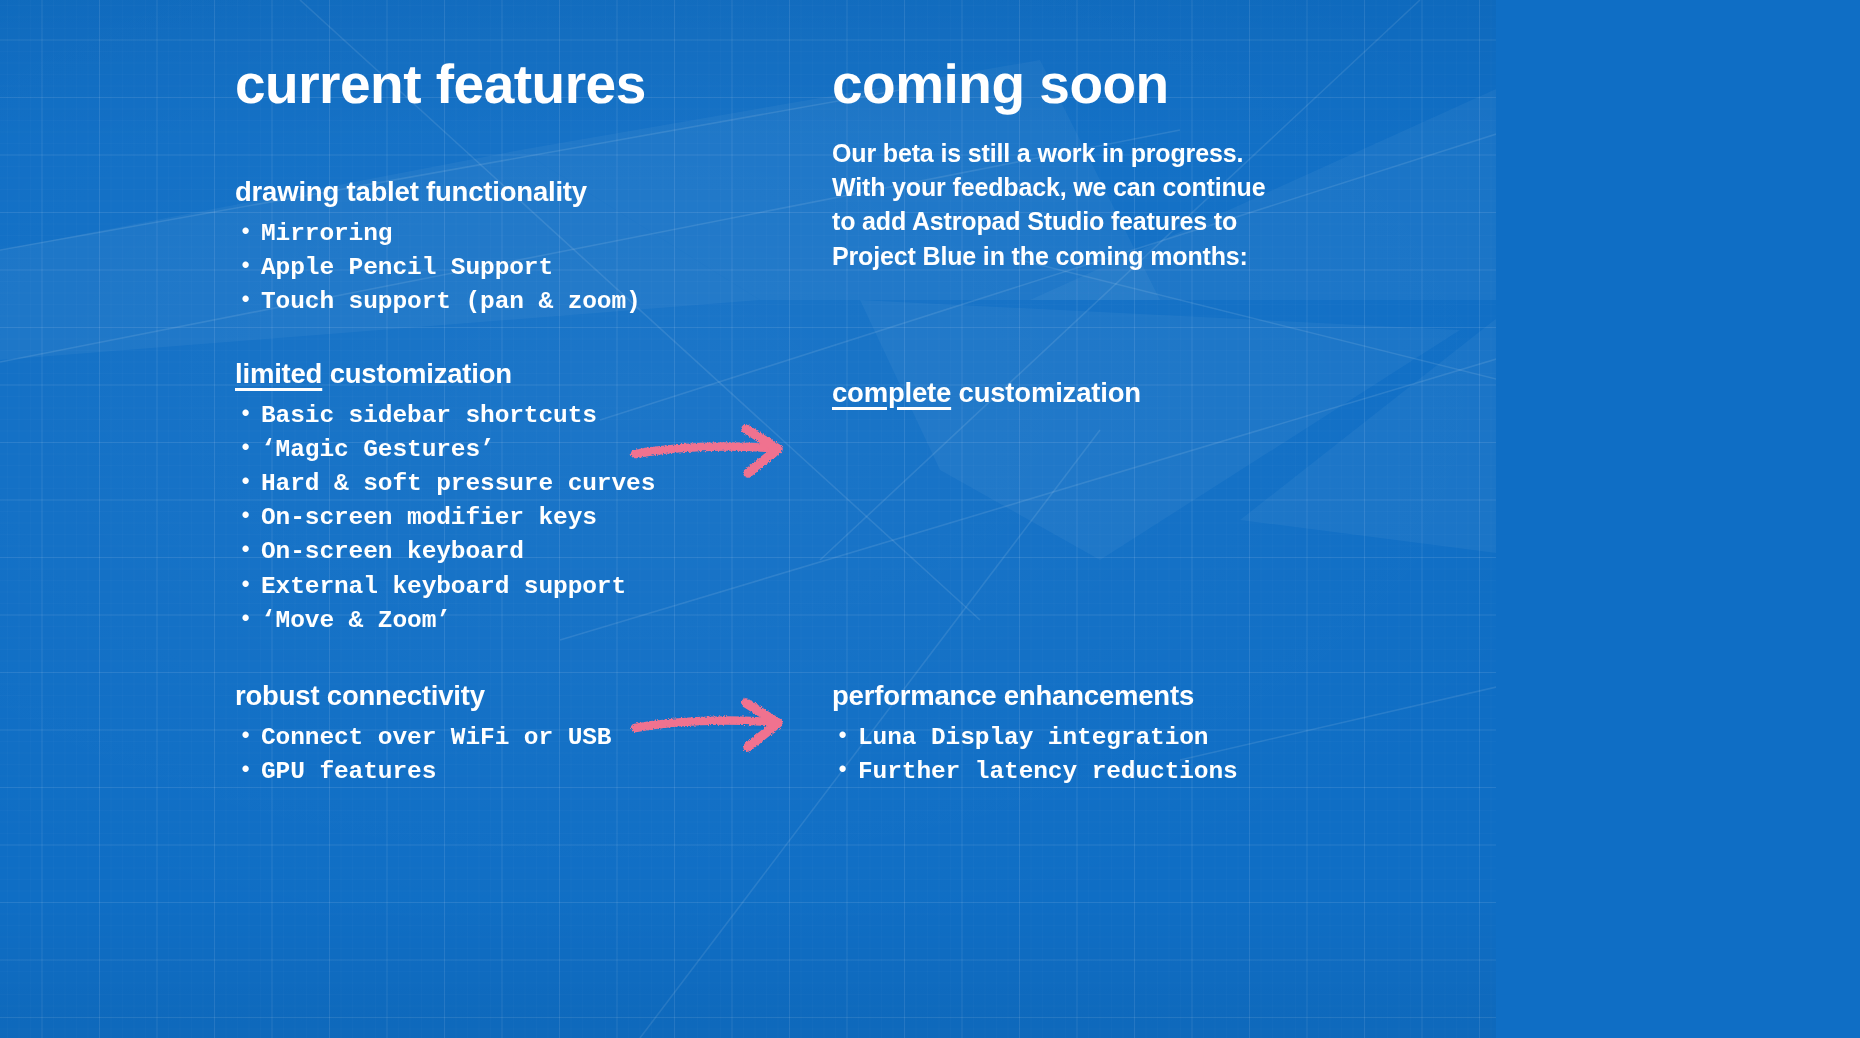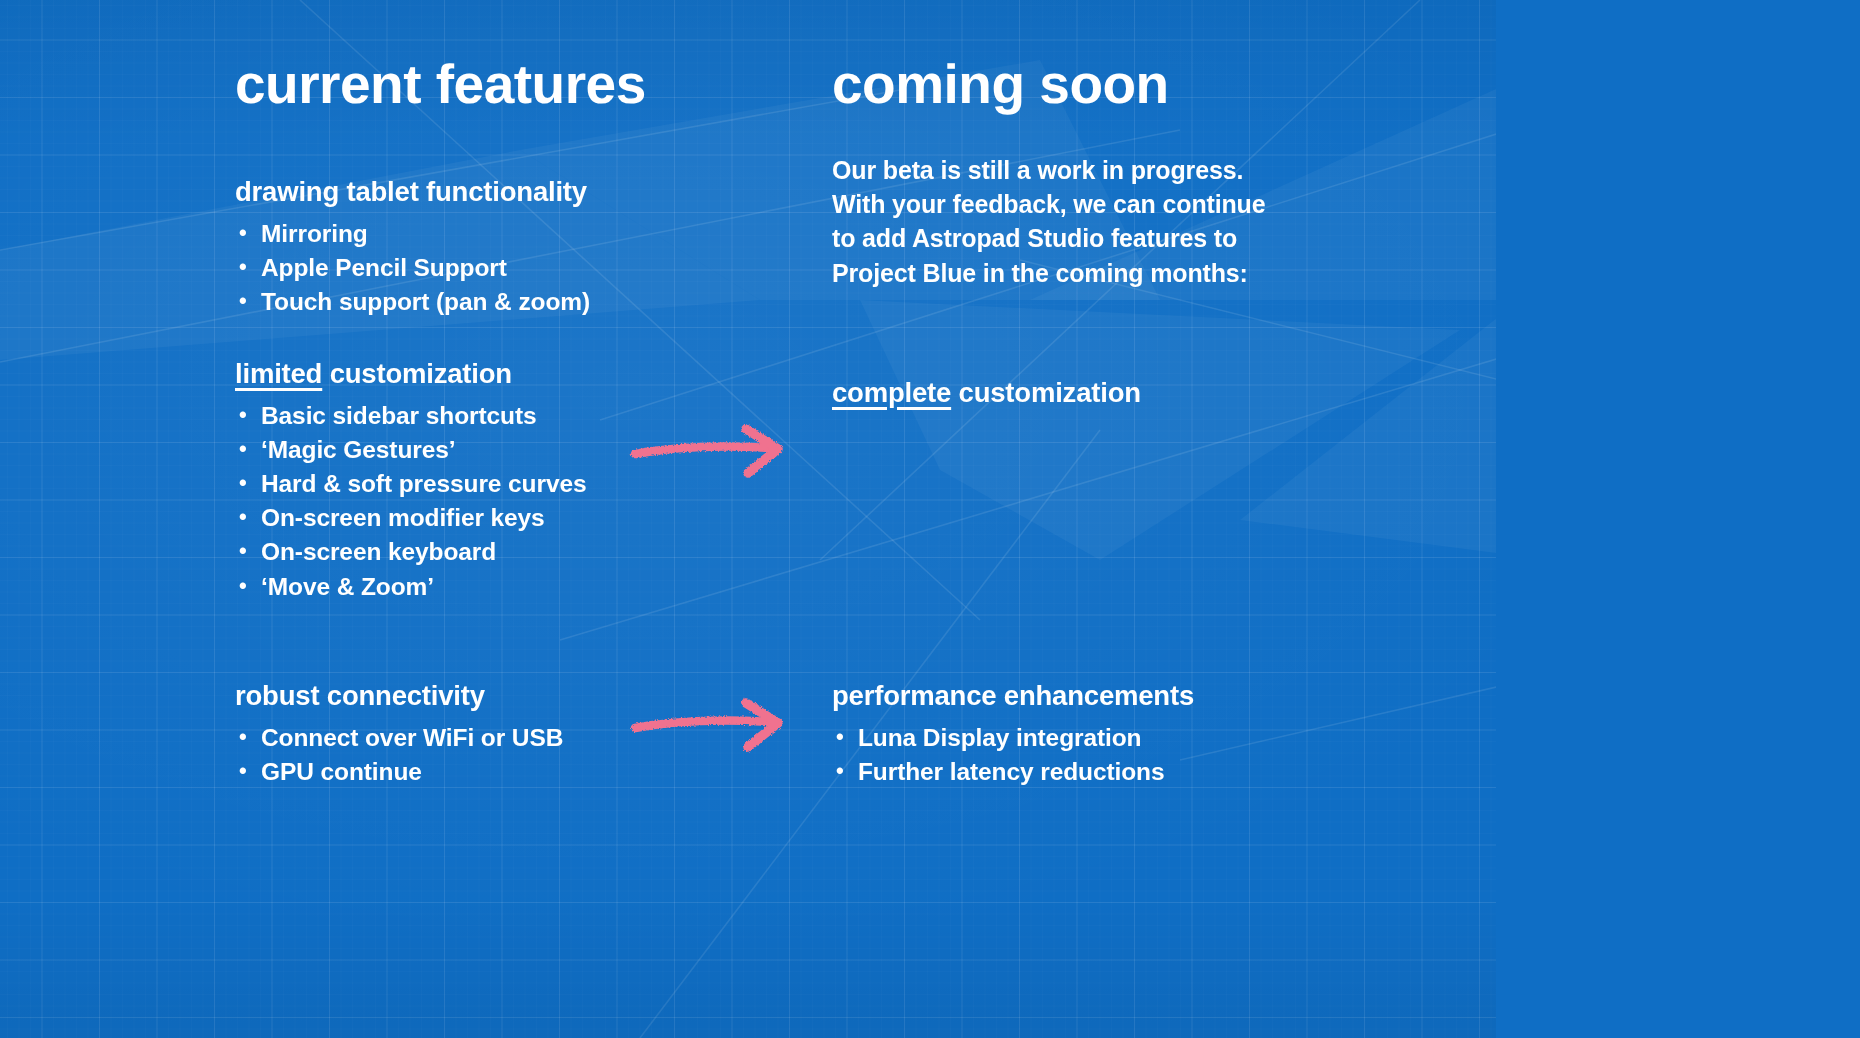--- a/index.html
+++ b/index.html
@@ -114,21 +114,21 @@
   }
   .sec-head .u {
     text-decoration: underline;
     text-decoration-thickness: 3px;
     text-underline-offset: 5px;
   }
 
   ul.bullets { list-style: none; }
 
   ul.bullets li {
-    font-family: Liberation Sans, sans-serif;
+    font-family: Liberation Mono, monospace;
     font-weight: bold;
     font-size: 24.5px;
     line-height: 34.2px;
     color: #ffffff;
     position: relative;
     padding-left: 26px;
     letter-spacing: -0.1px;
     white-space: nowrap;
   }
 
@@ -212,41 +212,42 @@
       <div class="block" style="top:334px;">
         <div class="sec-head">
           <span class="u">limited</span><span> customization</span>
         </div>
         <ul class="bullets">
           <li>Basic sidebar shortcuts</li>
           <li>‘Magic Gestures’</li>
           <li>Hard &amp; soft pressure curves</li>
           <li>On-screen modifier keys</li>
           <li>On-screen keyboard</li>
+          <li>External keyboard support</li>
           <li>‘Move &amp; Zoom’</li>
         </ul>
       </div>
 
       <div class="block" style="top:656px;">
         <div class="sec-head">
           <span>robust connectivity</span>
         </div>
         <ul class="bullets">
           <li>Connect over WiFi or USB</li>
-          <li>GPU continue</li>
+          <li>GPU features</li>
         </ul>
       </div>
 
     </div>
 
     <div class="column col-right">
 
       <div class="col-title">coming soon</div>
 
-      <div class="block" style="top:153px;">
+      <div class="block" style="top:136px;">
         <div class="paragraph">Our beta is still a work in progress.
 With your feedback, we can continue
 to add Astropad Studio features to
 Project Blue in the coming months:</div>
       </div>
 
       <div class="block" style="top:353px;">
         <div class="sec-head">
           <span class="u">complete</span><span> customization</span>
         </div>

